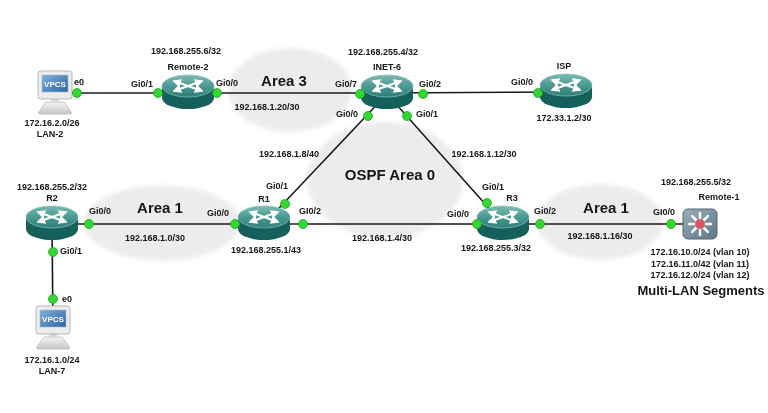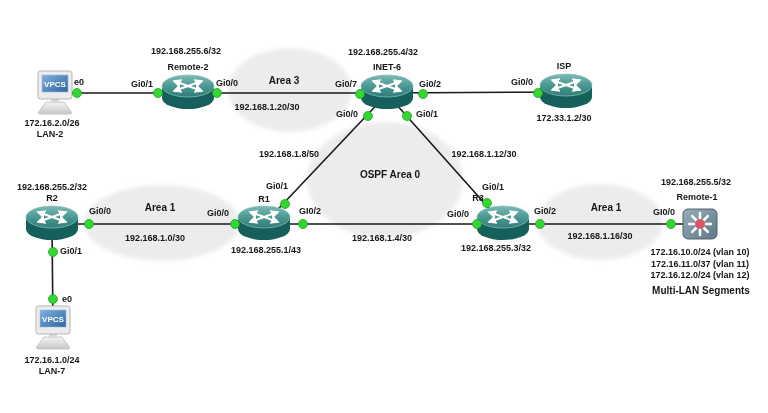--- a/index.html
+++ b/index.html
@@ -7,22 +7,22 @@
     position:relative;width:768px;height:413px;background:#ffffff;overflow:hidden;
     font-family:"Liberation Sans", sans-serif;
   }
   .layer{position:absolute;left:0;top:0;z-index:1;}
   .dots-layer{position:absolute;left:0;top:0;z-index:3;pointer-events:none;}
   .icon{position:absolute;z-index:2;}
   .lbl{
     position:absolute;z-index:4;transform:translate(-50%,-50%);
     font-size:9px;font-weight:bold;color:#161616;white-space:nowrap;letter-spacing:0px;
   }
-  .lbl.area{font-size:10px;}
-  .lbl.caption{font-size:10px;}
+  .lbl.area{font-size:15px;}
+  .lbl.caption{font-size:13px;}
 </style>
 </head>
 <body>
 
 <div class="stage">
 
   <svg class="layer" width="768" height="413" viewBox="0 0 768 413">
     <defs>
       <filter id="soft" x="-30%" y="-30%" width="160%" height="160%">
         <feGaussianBlur stdDeviation="2.2"></feGaussianBlur>
@@ -193,53 +193,53 @@
   <div class="lbl" style="left:387px;top:67px">INET-6</div>
   <div class="lbl" style="left:346px;top:84px">Gi0/7</div>
   <div class="lbl" style="left:430px;top:84px">Gi0/2</div>
   <div class="lbl" style="left:347px;top:114px">Gi0/0</div>
   <div class="lbl" style="left:427px;top:114px">Gi0/1</div>
 
   <div class="lbl" style="left:522px;top:82px">Gi0/0</div>
   <div class="lbl" style="left:564px;top:66px">ISP</div>
   <div class="lbl" style="left:564px;top:118px">172.33.1.2/30</div>
 
-  <div class="lbl" style="left:289px;top:154px">192.168.1.8/50</div>
+  <div class="lbl" style="left:289px;top:154px">192.168.1.8/40</div>
   <div class="lbl" style="left:484px;top:154px">192.168.1.12/30</div>
   <div class="lbl area" style="left:390px;top:174px">OSPF Area 0</div>
   <div class="lbl" style="left:382px;top:238px">192.168.1.4/30</div>
 
   <div class="lbl" style="left:52px;top:187px">192.168.255.2/32</div>
   <div class="lbl" style="left:52px;top:198px">R2</div>
   <div class="lbl" style="left:100px;top:211px">Gi0/0</div>
   <div class="lbl" style="left:71px;top:251px">Gi0/1</div>
 
   <div class="lbl area" style="left:160px;top:207px">Area 1</div>
   <div class="lbl" style="left:155px;top:238px">192.168.1.0/30</div>
 
   <div class="lbl" style="left:277px;top:186px">Gi0/1</div>
   <div class="lbl" style="left:264px;top:199px">R1</div>
   <div class="lbl" style="left:218px;top:213px">Gi0/0</div>
   <div class="lbl" style="left:310px;top:211px">GI0/2</div>
   <div class="lbl" style="left:266px;top:250px">192.168.255.1/43</div>
 
   <div class="lbl" style="left:493px;top:187px">Gi0/1</div>
-  <div class="lbl" style="left:478px;top:198px">R3</div>
+  <div class="lbl" style="left:512px;top:198px">R3</div>
   <div class="lbl" style="left:458px;top:214px">Gi0/0</div>
   <div class="lbl" style="left:545px;top:211px">Gi0/2</div>
   <div class="lbl" style="left:496px;top:248px">192.168.255.3/32</div>
 
   <div class="lbl area" style="left:606px;top:207px">Area 1</div>
   <div class="lbl" style="left:600px;top:236px">192.168.1.16/30</div>
 
   <div class="lbl" style="left:696px;top:182px">192.168.255.5/32</div>
-  <div class="lbl" style="left:697px;top:197px">Remote-1</div>
+  <div class="lbl" style="left:719px;top:197px">Remote-1</div>
   <div class="lbl" style="left:664px;top:212px">GI0/0</div>
   <div class="lbl" style="left:700px;top:252px">172.16.10.0/24 (vlan 10)</div>
-  <div class="lbl" style="left:700px;top:264px">172.16.11.0/37 (vlan 11)</div>
+  <div class="lbl" style="left:700px;top:264px">172.16.11.0/42 (vlan 11)</div>
   <div class="lbl" style="left:700px;top:275px">172.16.12.0/24 (vlan 12)</div>
   <div class="lbl caption" style="left:701px;top:290px">Multi-LAN Segments</div>
 
   <div class="lbl" style="left:67px;top:299px">e0</div>
   <div class="lbl" style="left:52px;top:360px">172.16.1.0/24</div>
   <div class="lbl" style="left:52px;top:371px">LAN-7</div>
 
 </div>
 
 </body></html>

